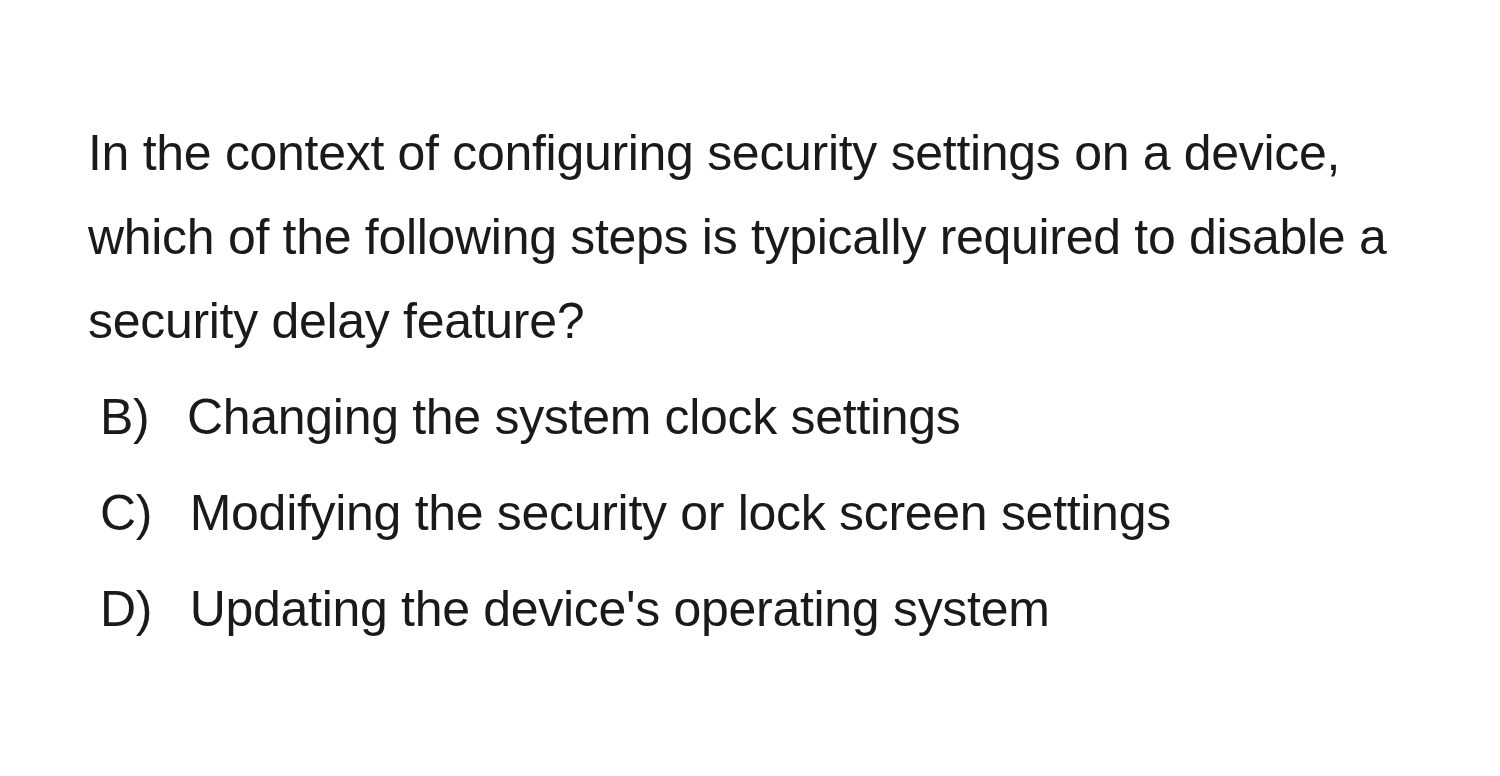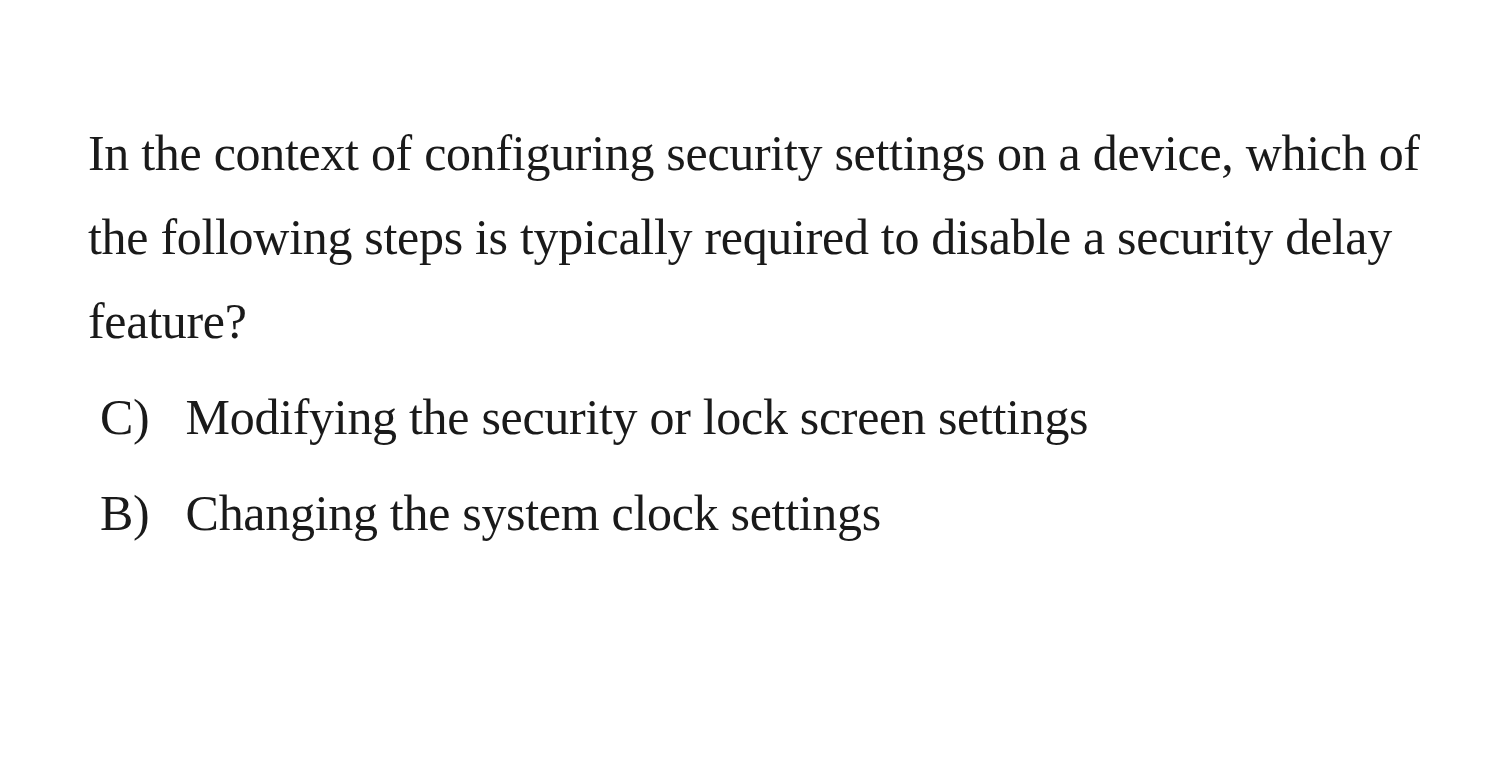--- a/index.html
+++ b/index.html
@@ -1,19 +1,18 @@
 <!DOCTYPE html>
 <html><head>
   <meta charset="utf-8">
   <style>
     * {
       margin: 12px;
       padding: 0;
       box-sizing: border-box;
-      font-family: Liberation Serif, serif;
     }
     body {
       width: 1500px;
       height: 776px;
       background-color: #ffffff;
       font-family: -apple-system, BlinkMacSystemFont, "Segoe UI", Helvetica, Arial, sans-serif;
       padding: 75px 40px 40px 40px;
       color: #1a1a1a;
     }
     .question-container {
@@ -27,20 +26,24 @@
     .option {
       display: block;
     }
   </style>
 </head>
 <body>
 
 <div class="question-container">
   <div class="question-text">In the context of configuring security settings on a device, which of the following steps is typically required to disable a security delay feature?</div>
   <div class="option">
+    <span>B)</span>
+    <span>Changing the system clock settings</span>
+  </div>
+  <div class="option">
     <span>C)</span>
     <span>Modifying the security or lock screen settings</span>
   </div>
   <div class="option">
-    <span>B)</span>
-    <span>Changing the system clock settings</span>
+    <span>D)</span>
+    <span>Updating the device's operating system</span>
   </div>
 </div>
 
 </body></html>

